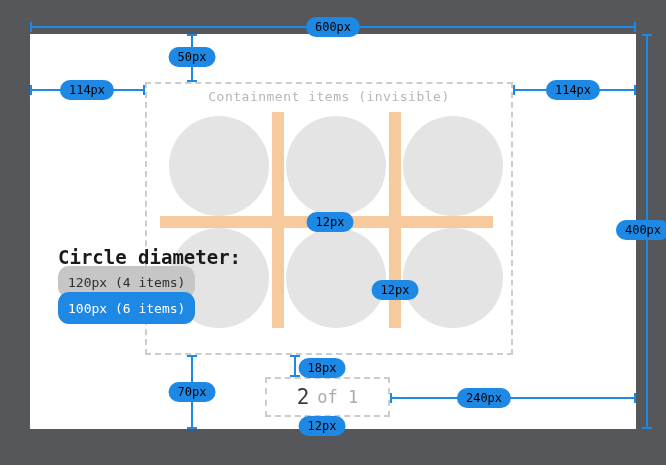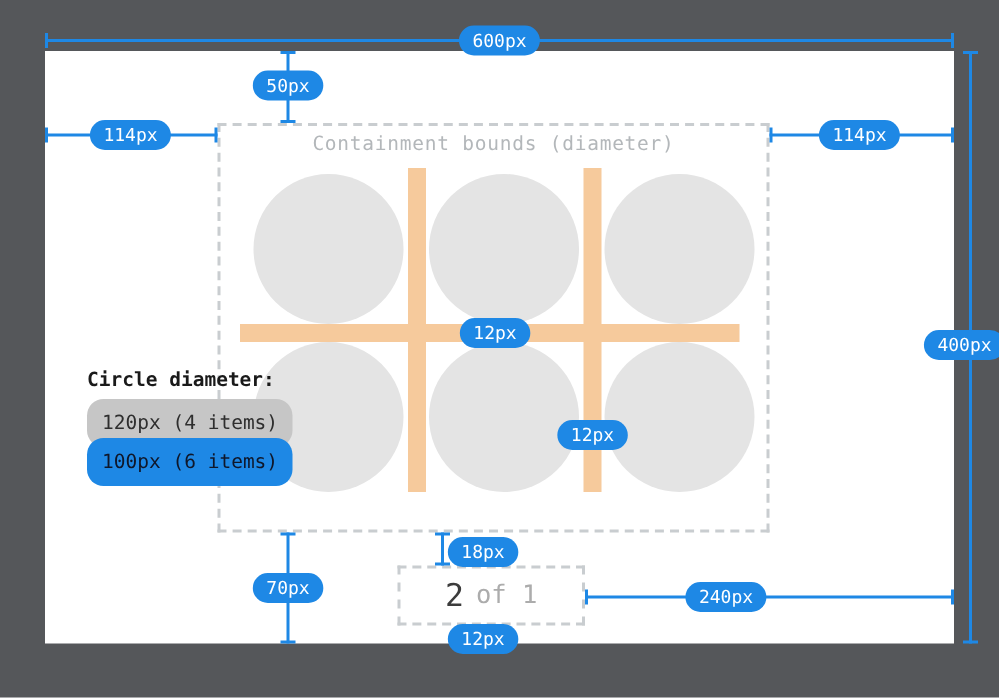--- a/index.html
+++ b/index.html
@@ -39,56 +39,56 @@
   .hline::before { left: 0; } .hline::after { right: 0; }
 
   .vline { position: absolute; width: 2px; background: #1e88e5; z-index: 20; }
   .vline::before, .vline::after {
     content: ""; position: absolute; left: -4px; width: 10px; height: 2px; background: #1e88e5;
   }
   .vline::before { top: 0; } .vline::after { bottom: 0; }
 
   .badge {
     position: absolute; transform: translate(-50%, -50%);
-    background: #1e88e5; color: #ffffff;
+    background: #1e88e5; color: #000000;
     font-size: 12px; line-height: 1; padding: 4px 9px; border-radius: 10px;
     white-space: nowrap; z-index: 30;
   }
 
   .legend-title {
     position: absolute; left: 58px; top: 246px;
-    font-size: 13px; font-weight: bold; color: #1a1a1a; z-index: 10;
+    font-size: 19px; font-weight: bold; color: #1a1a1a; z-index: 10;
     white-space: nowrap;
   }
   .pill {
     position: absolute; height: 14px; display: inline-flex; align-items: center;
     padding: 16px 10px; border-radius: 11px; font-size: 13px; z-index: 10;
     white-space: nowrap; cursor: default;
   }
   .pill.gray { background: #c6c6c6; color: #2e2e2e; }
-  .pill.blue { background: #1e88e5; color: #0f172a; }
+  .pill.blue { background: #1e88e5; color: #ffffff; }
 
   .counter {
     position: absolute; left: 265px; top: 377px; width: 125px; height: 40px;
     background: #ffffff; border: 2px dashed #c9cdd0;
     display: flex; align-items: center; justify-content: center; gap: 8px;
     z-index: 10;
   }
   .counter-current { font-size: 21px; color: #3c3c3c; }
   .counter-suffix  { font-size: 17px; color: #acacac; }
 </style>
 </head>
 <body>
 
 <div id="stage">
 
   <div class="card"></div>
 
   <div class="bounds">
-    <div class="bounds-label">Containment bounds (diameter)</div>
+    <div class="bounds-label">Containment items (invisible)</div>
   </div>
 
   <div class="circle" style="left:169px;top:116px"></div>
   <div class="circle" style="left:286px;top:116px"></div>
   <div class="circle" style="left:403px;top:116px"></div>
   <div class="circle" style="left:169px;top:228px"></div>
   <div class="circle" style="left:286px;top:228px"></div>
   <div class="circle" style="left:403px;top:228px"></div>
 
   <div class="bar" style="left:272px;top:112px;width:12px;height:216px"></div>

